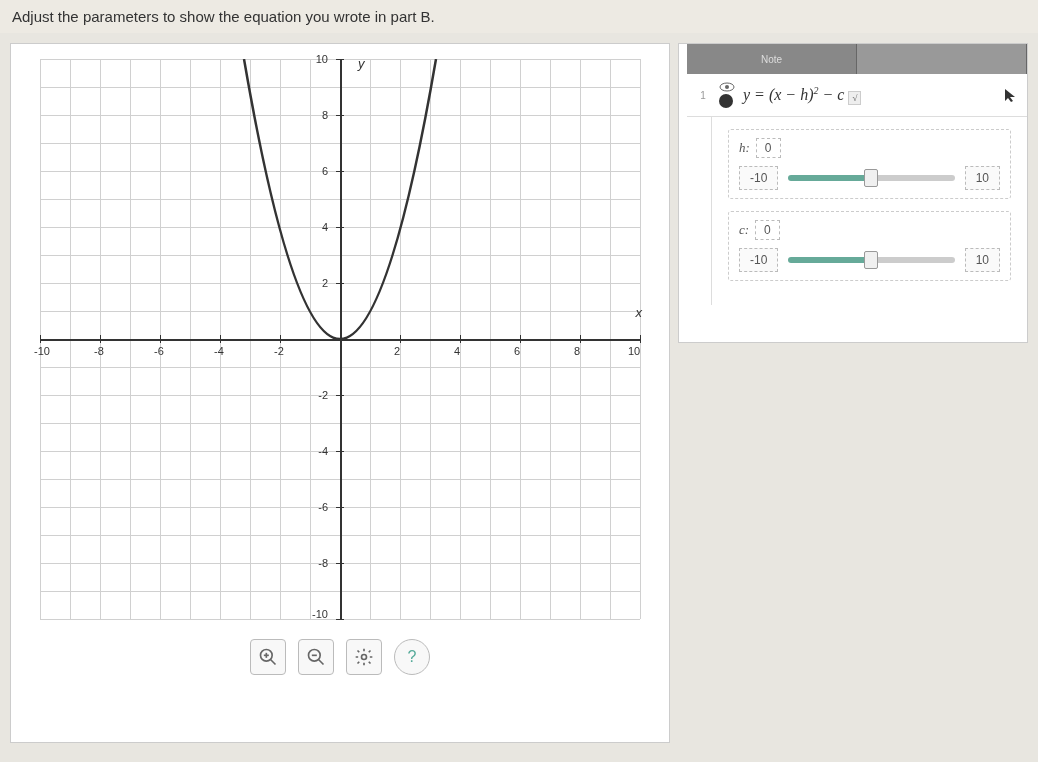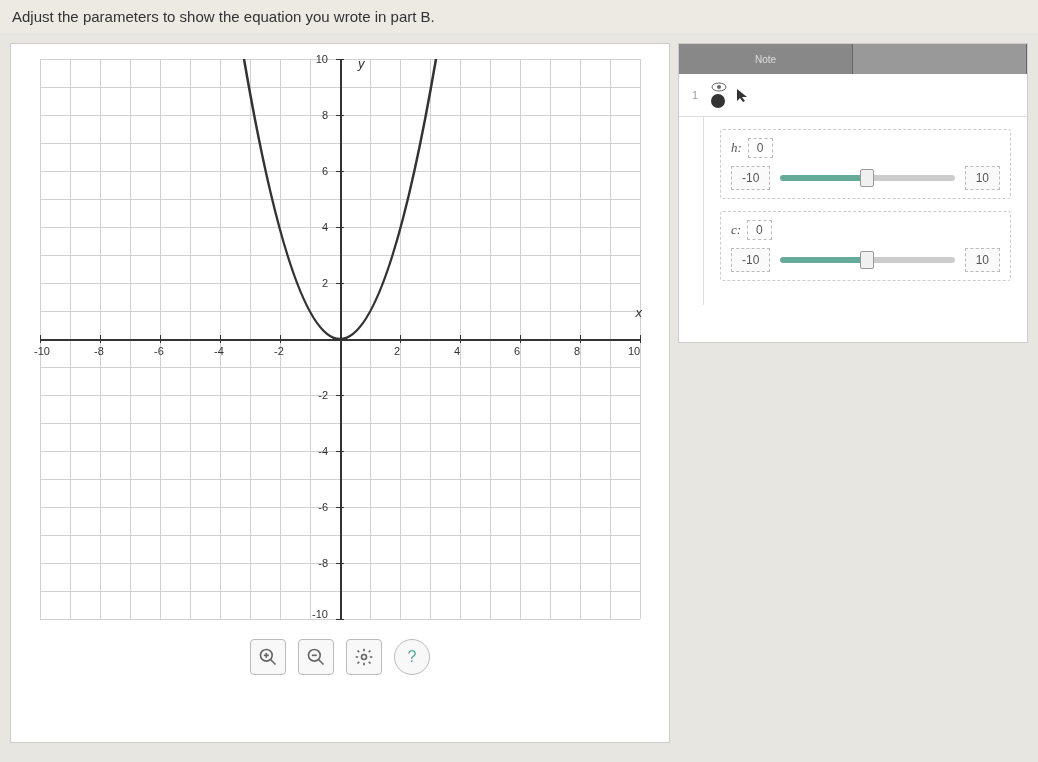--- a/index.html
+++ b/index.html
@@ -82,20 +82,21 @@
       border-radius: 50%;
       color: #5a9;
     }
     .side-panel {
       background: #fff;
       border: 1px solid #ccc;
       width: 350px;
       height: 300px;
       display: flex;
       flex-direction: column;
+      padding-left: 8px;
     }
     .tabs {
       display: flex;
       height: 30px;
       background: #888;
     }
     .tab {
       flex: 1;
       display: flex;
       align-items: center;
@@ -362,20 +363,24 @@
       <div class="eq-num">1</div>
       <div class="eq-icons">
         <div class="eye-icon">
           <svg width="16" height="10" viewBox="0 0 16 10">
               <ellipse cx="8" cy="5" rx="7" ry="4" fill="none" stroke="#666" stroke-width="1"></ellipse>
               <circle cx="8" cy="5" r="2" fill="#666"></circle>
             </svg>
         </div>
         <div class="color-dot"></div>
       </div>
+      <div class="equation">
+        <span style="font-style:italic">y</span> = (<span style="font-style:italic">x</span> − <span style="font-style:italic">h</span>)<sup>2</sup> − <span style="font-style:italic">c</span>
+        <div class="sqrt-icon" style="display:inline-block;margin-top:4px">√</div>
+      </div>
       <svg class="cursor-icon" viewBox="0 0 16 16">
           <path d="M2 2 L2 14 L5 11 L8 15 L10 14 L7 10 L12 10 Z" fill="#333"></path>
         </svg>
     </div>
 
     <div class="slider-section">
       <div class="slider-group">
         <div class="slider-label-row">
           <span class="var">h:</span>
           <span class="slider-val-box">0</span>

